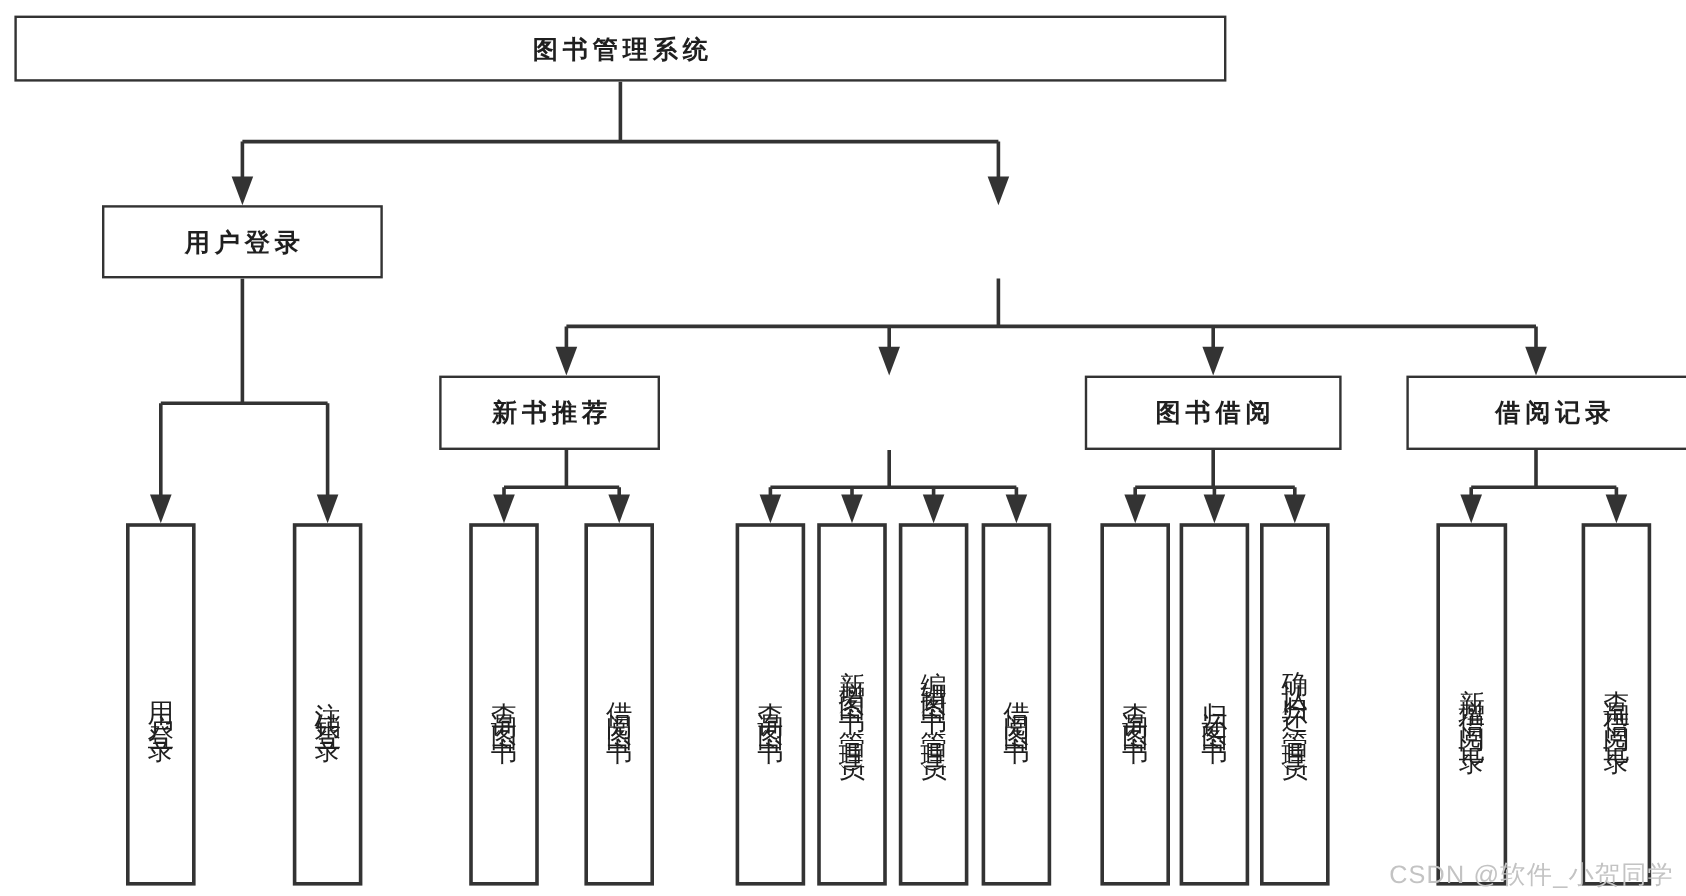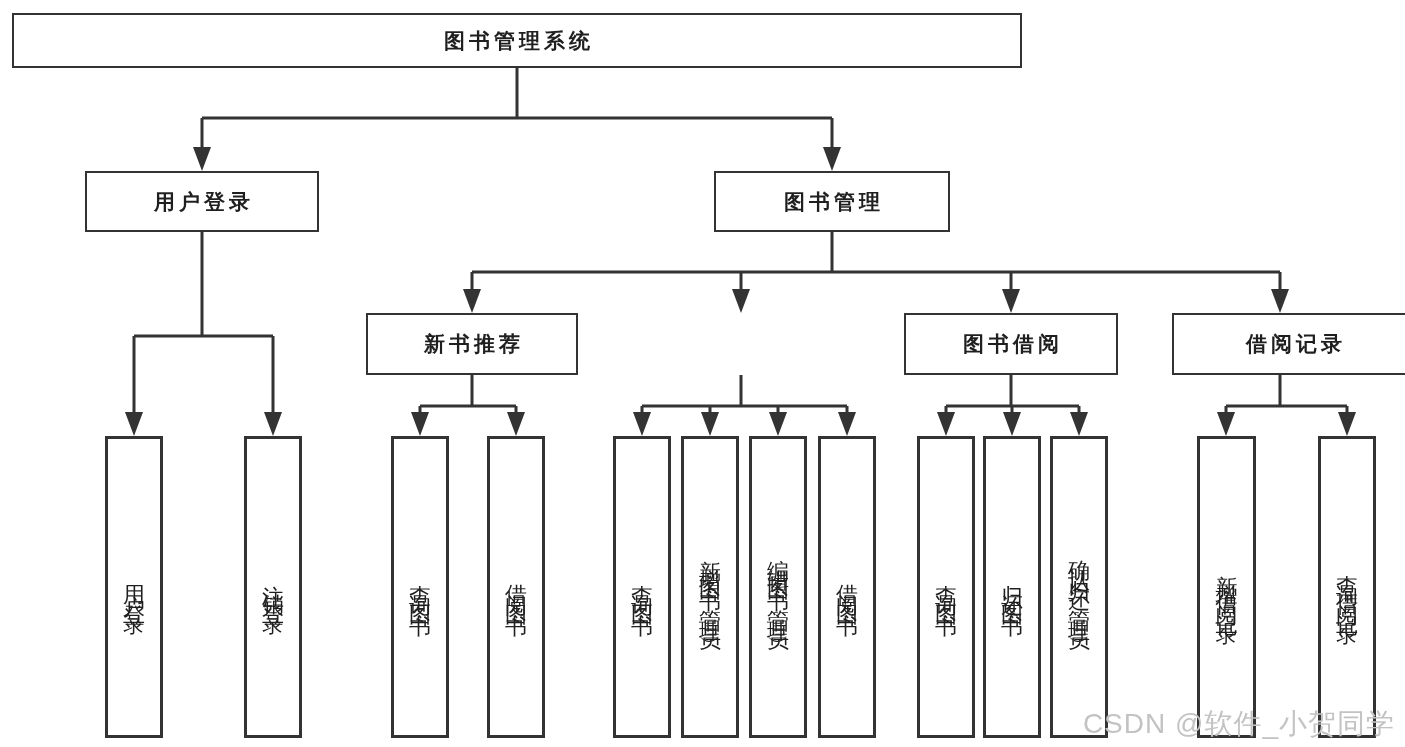--- a/index.html
+++ b/index.html
@@ -54,21 +54,21 @@
     font-size: 22px;
     letter-spacing: 10px;
     line-height: 1;
     color: #1f1f1f;
     white-space: nowrap;
   }
   .watermark {
     position: absolute;
     right: 10px;
     bottom: 4px;
-    font-size: 28px;
+    font-size: 21px;
     letter-spacing: 1px;
     color: #c3c3c3;
     z-index: 10;
     white-space: nowrap;
   }
 </style>
 </head>
 <body>
 
 <div class="canvas">
@@ -112,23 +112,22 @@
     <g>
       <path d="M1280,375 V406 M1226,406 H1347 M1226,406 V416 M1347,406 V416"></path>
       <polygon points="1217,412 1235,412 1226,436"></polygon>
       <polygon points="1338,412 1356,412 1347,436"></polygon>
     </g>
   </svg>
 
   <div class="box" style="left:12px; top:13px; width:1010px; height:55px;">图书管理系统</div>
 
   <div class="box" style="left:85px; top:171px; width:234px; height:61px;">用户登录</div>
-  <div class="box" style="left:714px; top:171px; width:236px; height:61px;">图书管理</div>
 
-  <div class="box" style="left:366px; top:313px; width:212px; height:62px;">新书推荐</div>
+  <div class="box" style="left:366px; top:313px; width:184px; height:62px;">新书推荐</div>
   <div class="box" style="left:904px; top:313px; width:214px; height:62px;">图书借阅</div>
   <div class="box" style="left:1172px; top:313px; width:244px; height:62px;">借阅记录</div>
 
   <div class="vbox" style="left:105px; top:436px; width:58px; height:302px;">
     <span>用户登录</span>
   </div>
   <div class="vbox" style="left:244px; top:436px; width:58px; height:302px;">
     <span>注销登录</span>
   </div>
 

